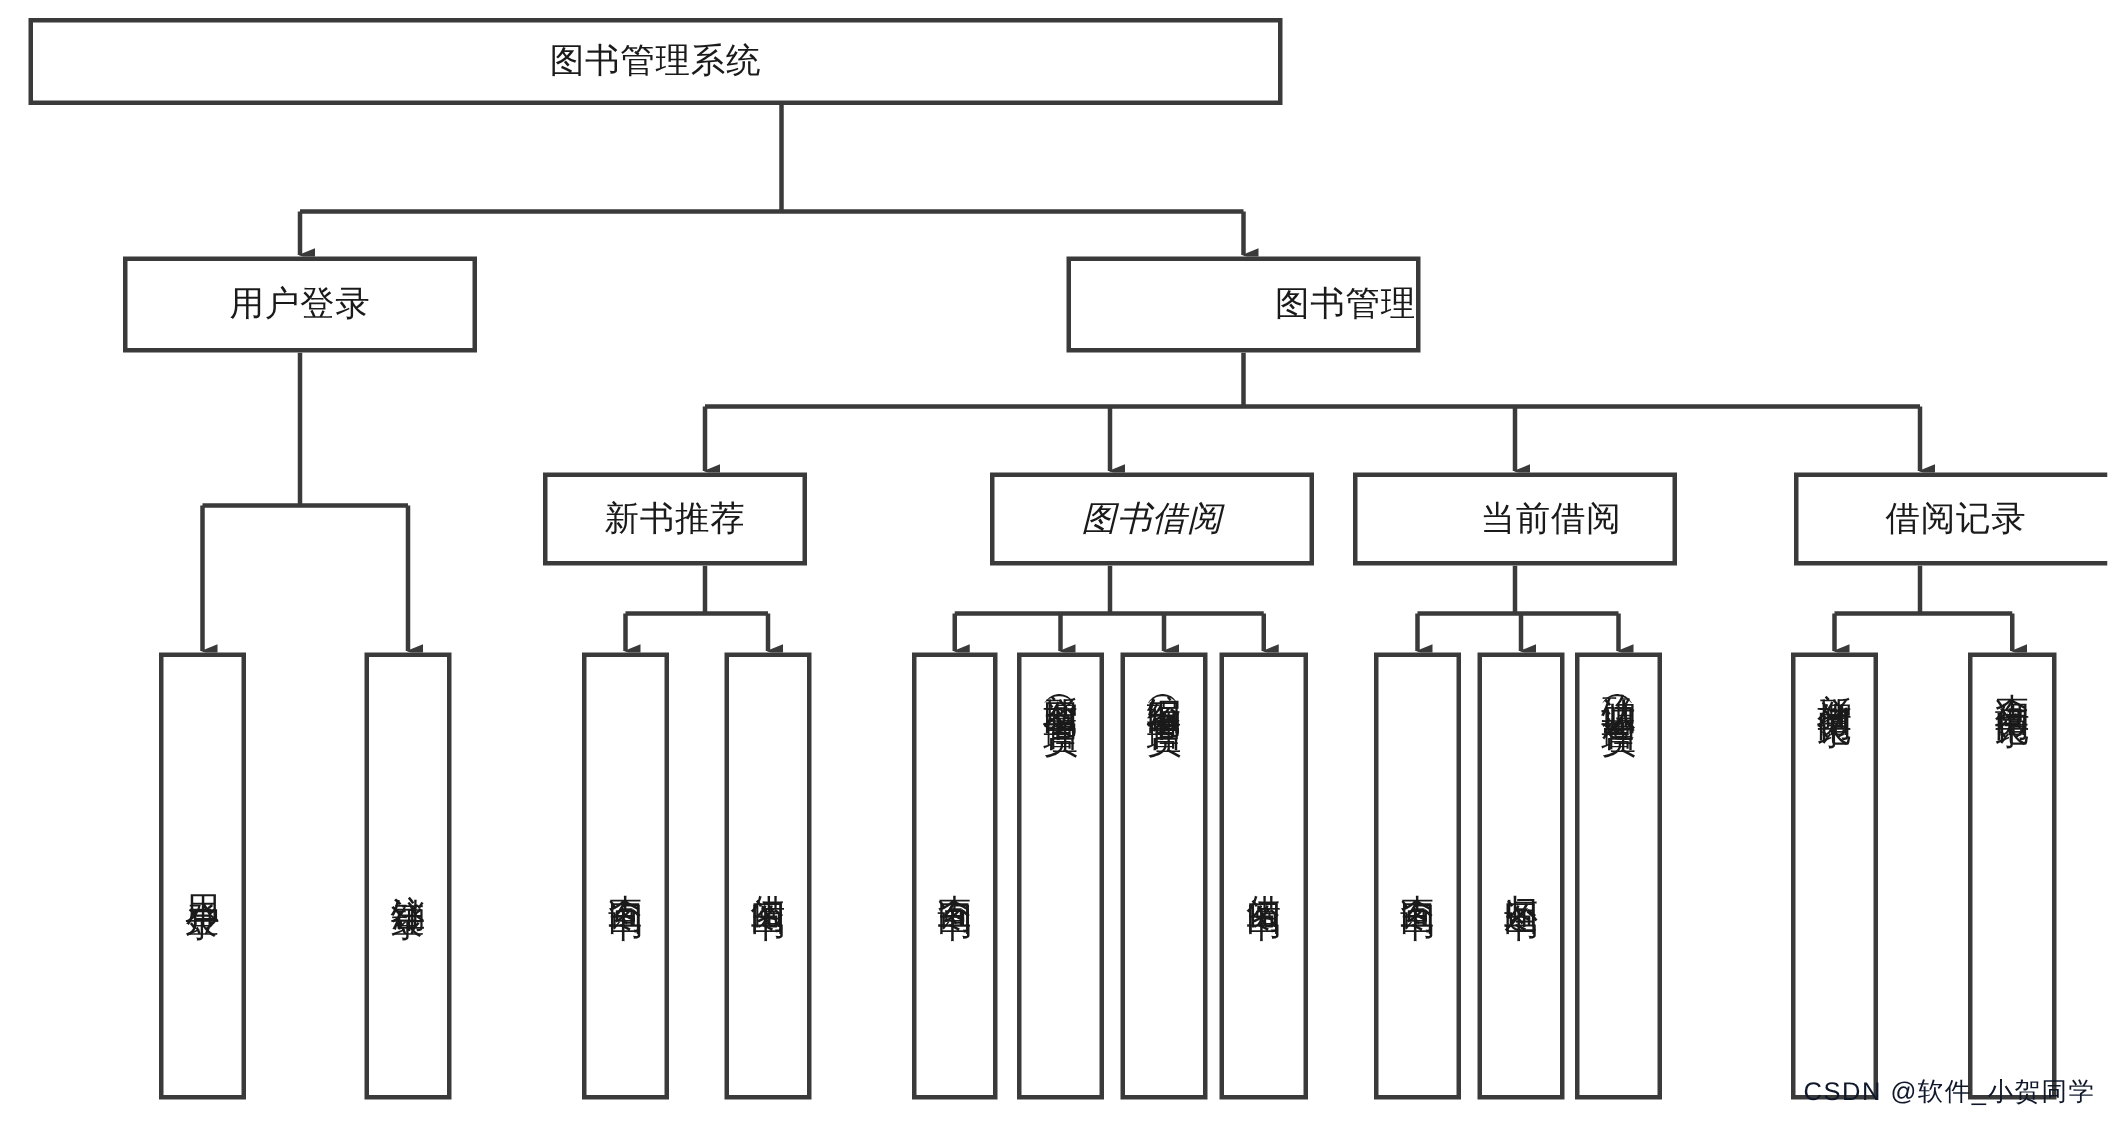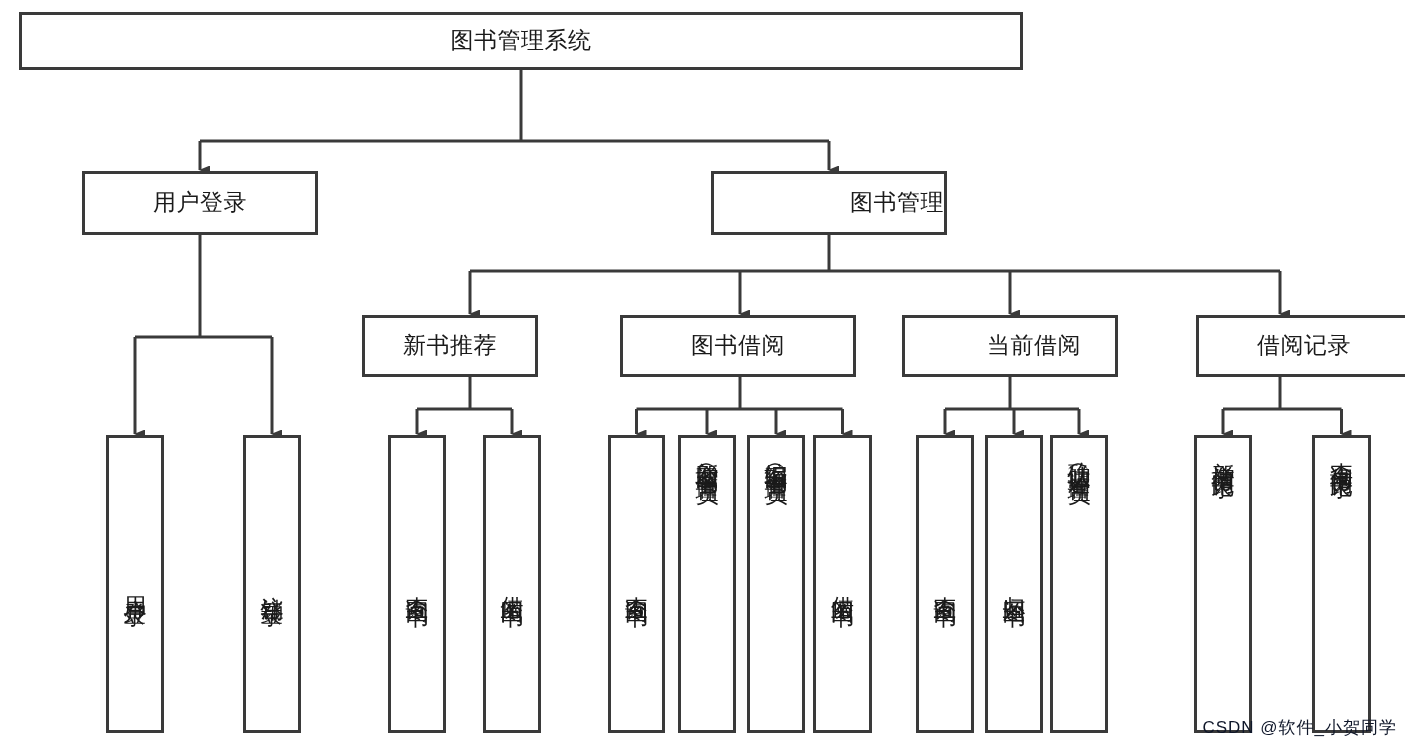--- a/index.html
+++ b/index.html
@@ -108,33 +108,33 @@
         <path d="M945 409 L945 434" marker-end="url(#arrowhead)"></path>
         <path d="M1014 409 L1014 434" marker-end="url(#arrowhead)"></path>
         <path d="M1079 409 L1079 434" marker-end="url(#arrowhead)"></path>
         <path d="M1280 377 L1280 409"></path>
         <path d="M1223 409 L1341.5 409"></path>
         <path d="M1223 409 L1223 434" marker-end="url(#arrowhead)"></path>
         <path d="M1341.5 409 L1341.5 434" marker-end="url(#arrowhead)"></path>
       </g>
   </svg>
   <div id="node-layer">
-      <div class="node-box" style="left: 19px; top: 12px; width: 1004px; height: 58px;">
+      <div class="node-box" style="left: 19px; top: 12px; width: 836px; height: 58px;">
         <span class="node-label-h">图书管理系统</span>
       </div>
       <div class="node-box" style="left: 82px; top: 171px; width: 236px; height: 64px;">
         <span class="node-label-h">用户登录</span>
       </div>
       <div class="node-box" style="left: 711px; top: 171px; width: 236px; height: 64px; justify-content: flex-end;">
         <span class="node-label-h">图书管理</span>
       </div>
       <div class="node-box" style="left: 362px; top: 315px; width: 176px; height: 62px; font-family: Liberation Serif, serif;">
         <span class="node-label-h">新书推荐</span>
       </div>
-      <div class="node-box" style="left: 620px; top: 315px; width: 236px; height: 62px;">
+      <div class="node-box" style="left: 660px; top: 315px; width: 216px; height: 62px; font-style: italic;">
         <span class="node-label-h">图书借阅</span>
       </div>
       <div class="node-box" style="left: 902px; top: 315px; width: 216px; height: 62px; padding-left: 48px;">
         <span class="node-label-h">当前借阅</span>
       </div>
       <div class="node-box" style="left: 1172px; top: 315px; width: 216px; height: 62px; margin-left: 24px;">
         <span class="node-label-h">借阅记录</span>
       </div>
       <div class="node-box leaf centered" style="left: 106px; top: 435px; width: 58px; height: 298px;">
         <span class="node-label-v">用户登录</span>

